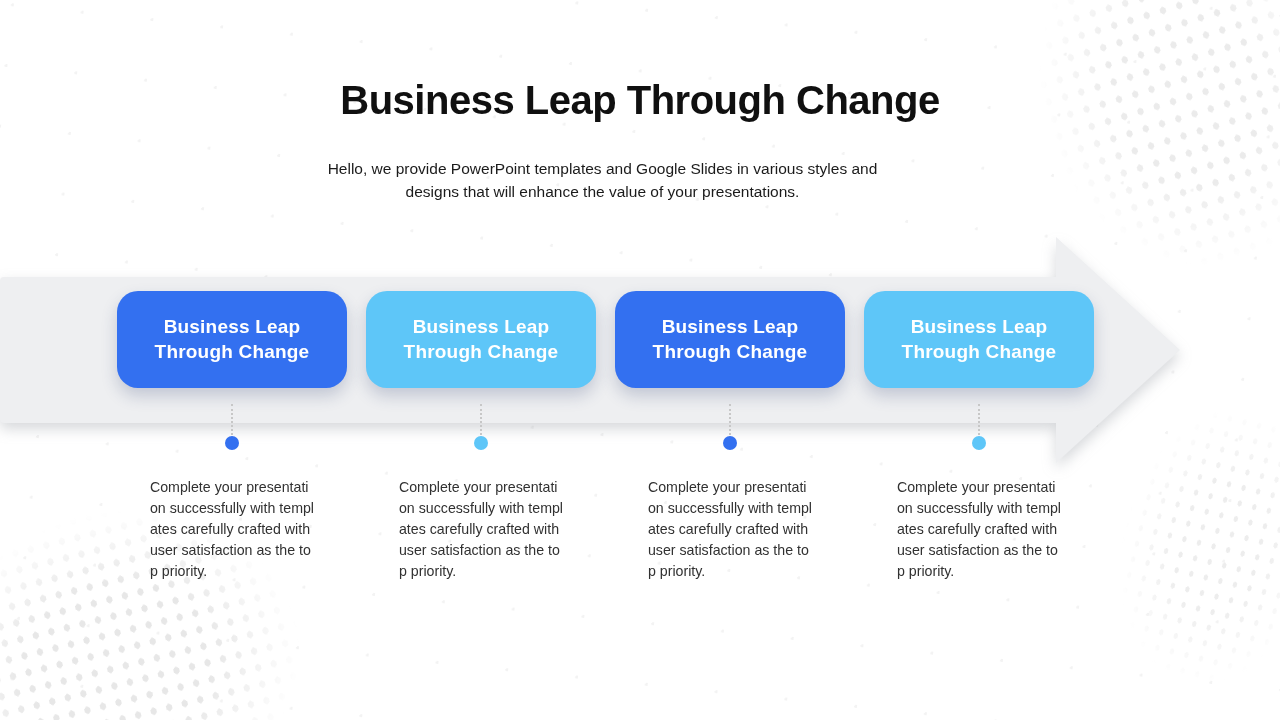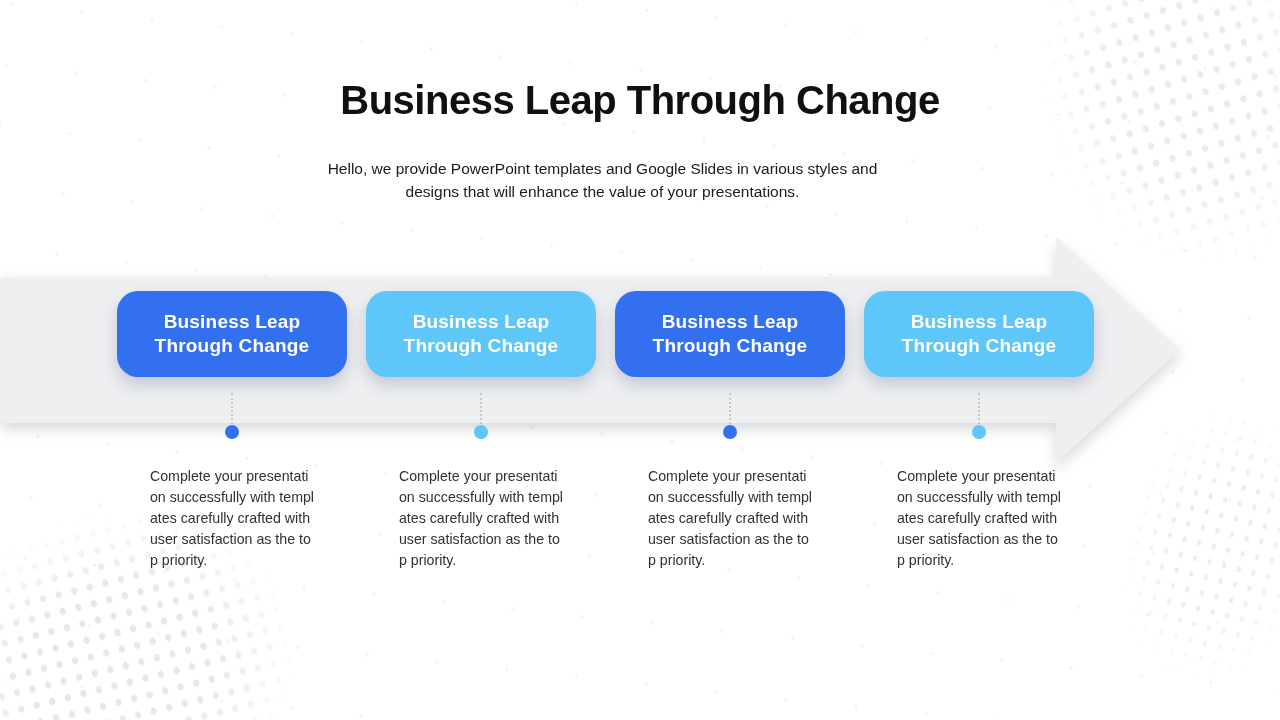--- a/index.html
+++ b/index.html
@@ -82,21 +82,21 @@
   
   .steps-row {
     position: absolute; left: 117px; top: 291px;
     display: flex; gap: 19px;
   }
   .step {
     width: 230px;
     display: flex; flex-direction: column; align-items: center;
   }
   .step-box {
-    width: 230px; height: 86px;
+    width: 230px; height: 97px;
     border-radius: 21px;
     display: flex; align-items: center; justify-content: center;
     box-shadow: 0 8px 16px rgba(40, 60, 110, 0.22);
     box-sizing: border-box;
   }
   .step-box-label {
     font-size: 19px; line-height: 24.5px;
     font-weight: 700;
     color: #ffffff;
     text-align: center;

